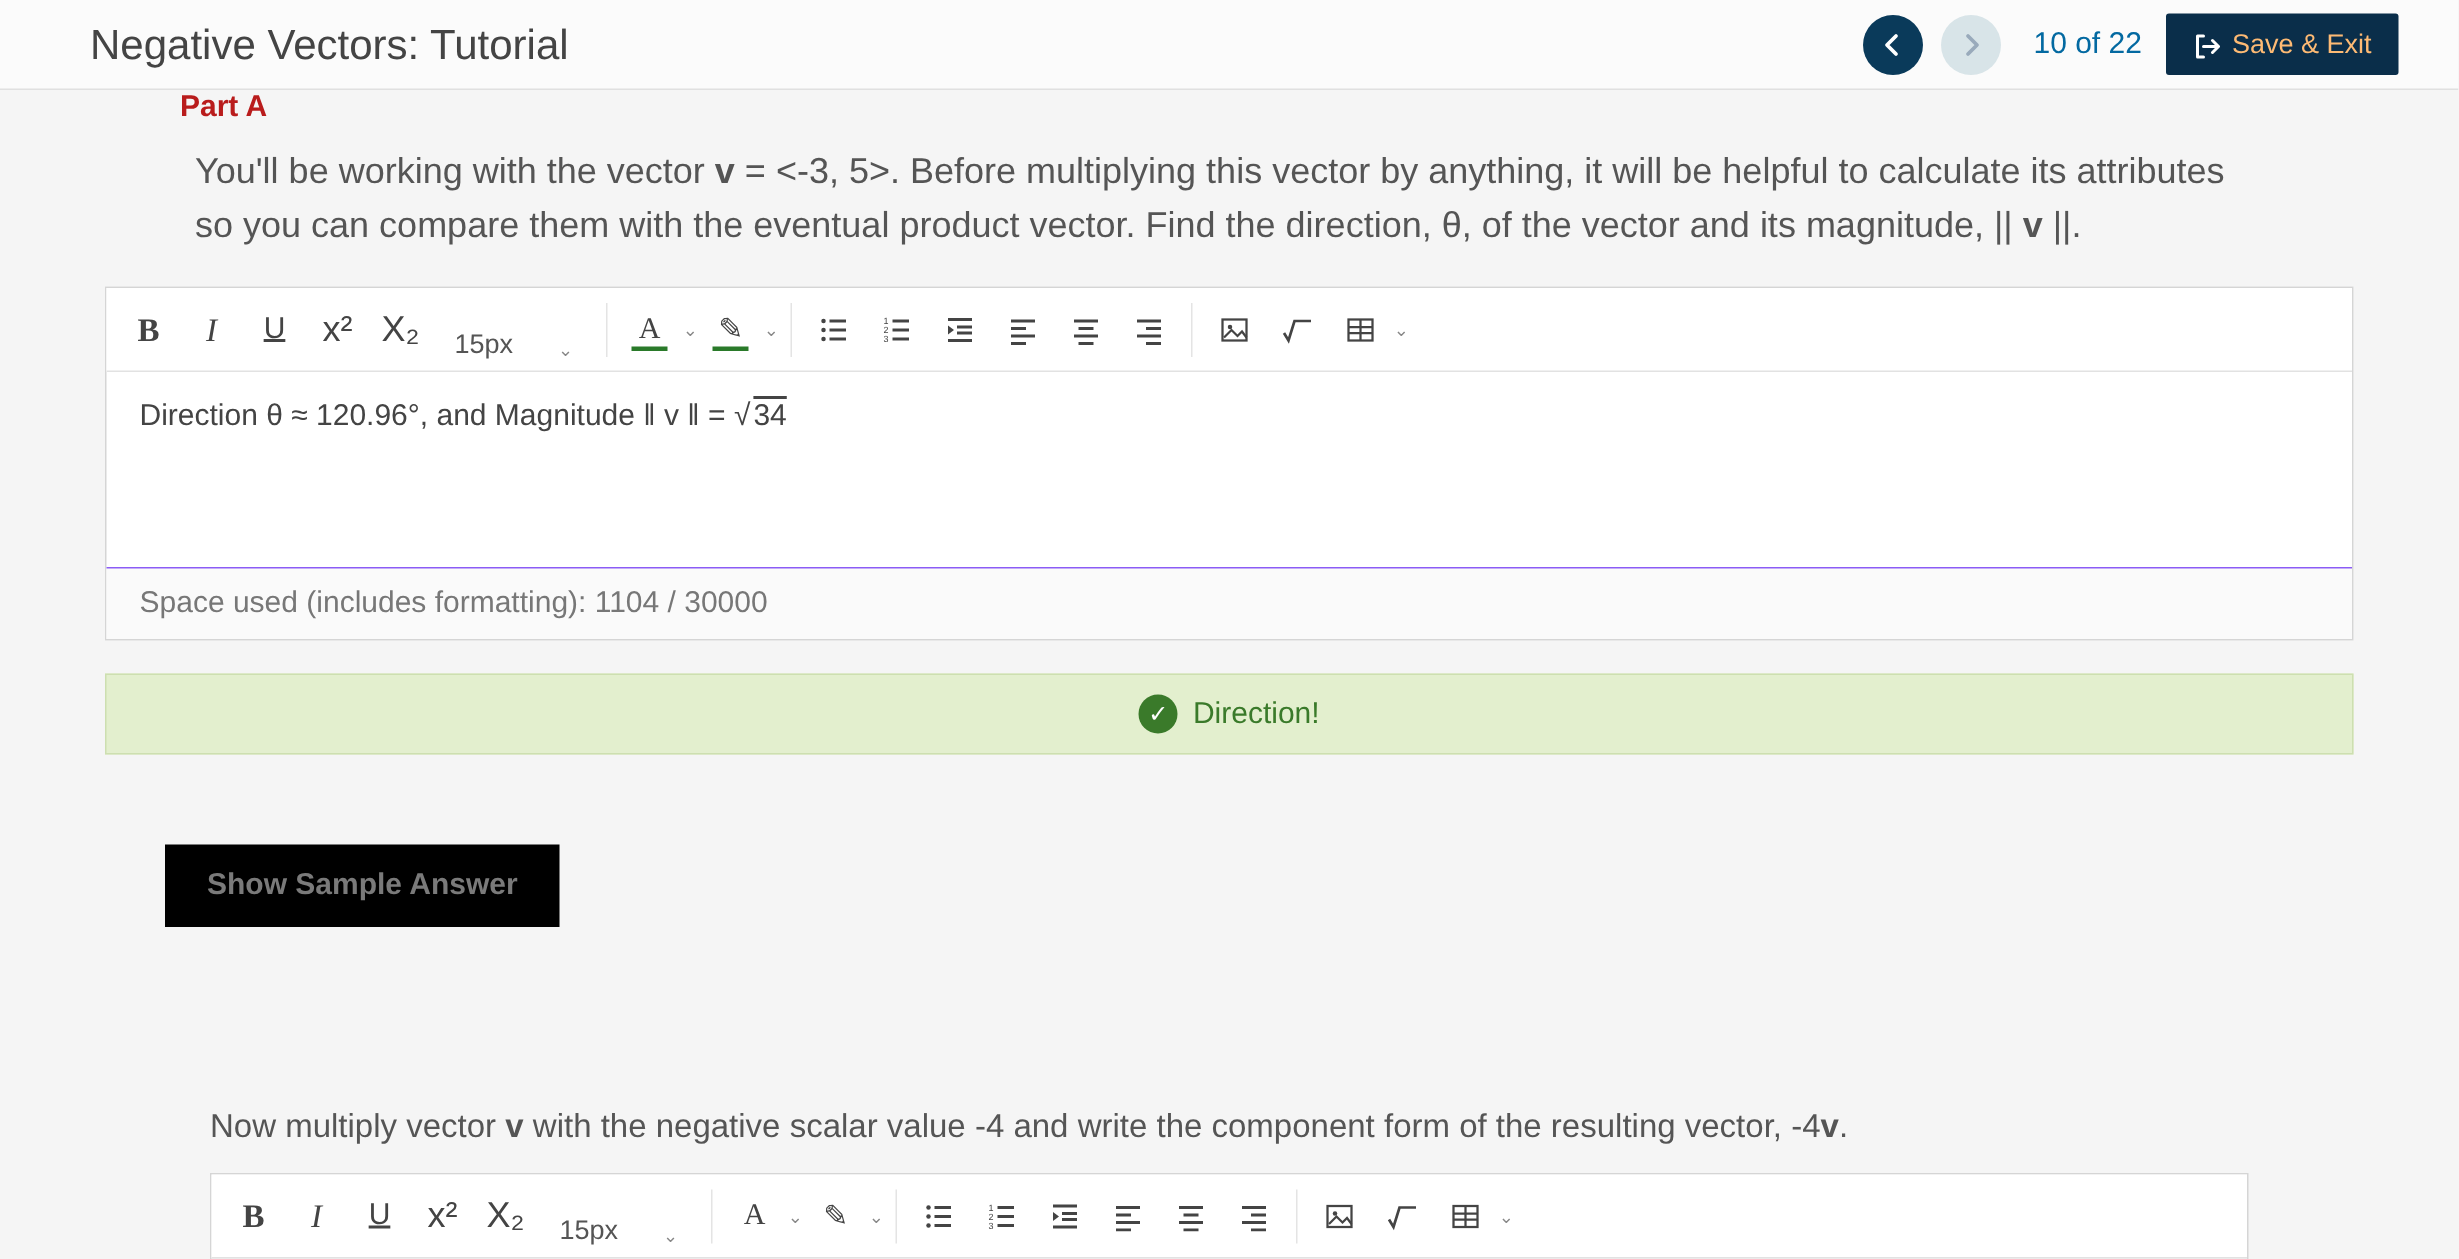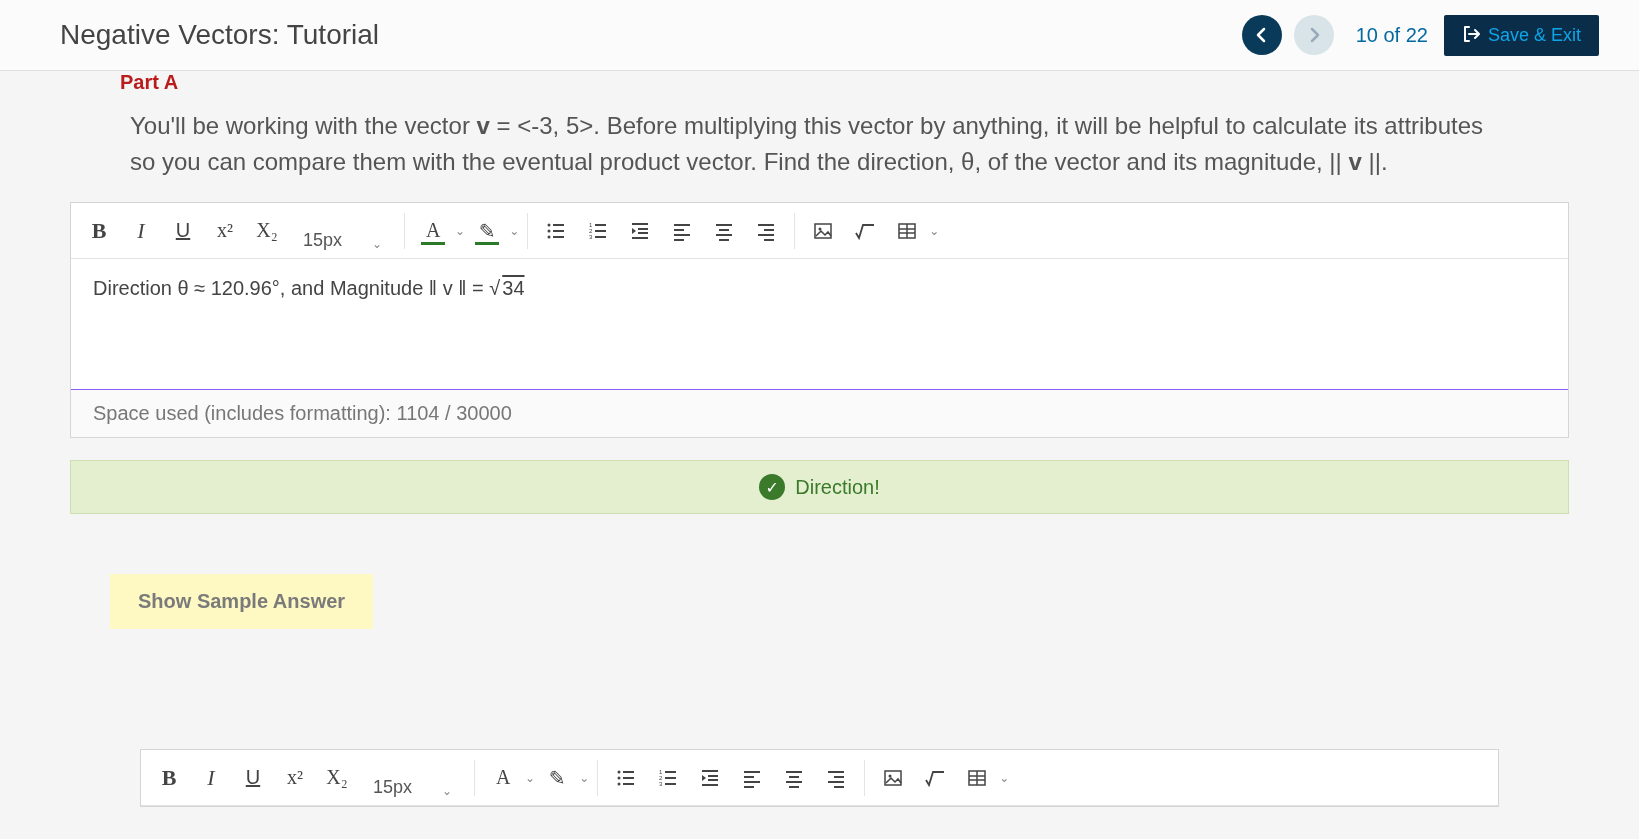--- a/index.html
+++ b/index.html
@@ -7,42 +7,42 @@
     margin: 0;
     font-family: "Segoe UI", "Helvetica Neue", Arial, sans-serif;
     background: #f5f5f5;
     color: #333;
     width: 1639px;
   }
   .topbar {
     display: flex;
     align-items: center;
     padding: 0 40px 0 60px;
-    height: 71px;
+    height: 60px;
     background: #fbfbfb;
     border-bottom: 1px solid #e0e0e0;
   }
   .topbar-title {
     font-size: 28px;
     color: #444;
     flex: 1;
     font-weight: 400;
   }
   .nav-circle {
     width: 40px; height: 40px;
     border-radius: 50%;
     display: flex; align-items: center; justify-content: center;
     margin: 0 6px;
   }
   .nav-prev { background:#0a3a5a; color:#fff; cursor:pointer; }
   .nav-next { background:#d8e4e8; color:#aac; }
   .progress-text { font-size:20px; color:#0369a1; margin: 0 16px; }
   .save-exit {
-    background:#0a2e4a; color:#0ea5e9; padding:10px 18px;
-    display:flex; align-items:flex-start; gap:8px; cursor:pointer;
+    background:#0a2e4a; color:#fdba74; padding:10px 18px;
+    display:flex; align-items:flex-end; gap:8px; cursor:pointer;
     font-size:18px; border-radius:2px;
   }
   .content { padding: 0 70px 40px 70px; }
   .part-label {
     font-size:20px; color:#b91c1c; font-weight:600;
     padding: 0 50px;
   }
   .instructions {
     font-size:24px; color:#555; line-height:1.5;
     padding: 14px 60px 22px 60px;
@@ -60,21 +60,21 @@
   .tbtn {
     min-width:40px; height:40px;
     display:flex; align-items:center; justify-content:center;
     font-size:20px; color:#444; cursor:pointer;
     position:relative;
     padding:0 6px;
   }
   .tbtn.bold { font-weight:700; font-family: Georgia, serif; font-size:22px; }
   .tbtn.italic { font-style:italic; font-family: Georgia, serif; font-size:22px; }
   .tbtn.under { text-decoration:underline; }
-  .tbtn.sup-x, .tbtn.sub-x { font-family: Liberation Serif, serif; font-size:20px; }
+  .tbtn.sup-x, .tbtn.sub-x { font-family: Liberation Sans, sans-serif; font-size:24px; }
   .font-size-sel {
     display:flex; align-items:flex-end; gap:30px;
     padding:0 14px; height:40px; cursor:pointer;
     font-size:18px; color:#555;
   }
   .caret { font-size:12px; color:#888; }
   .vsep { width:1px; height:36px; background:#e4e4e4; margin:0 6px; }
   .color-a {
     font-family: Georgia, serif;
     position:relative;
@@ -100,21 +100,21 @@
     display:flex; align-items:center; justify-content:center;
     gap:10px; color:#3a7a2a; font-size:20px;
   }
   .check-circle {
     width:26px; height:26px; border-radius:50%;
     background:#3a7a2a; display:flex; align-items:center; justify-content:center;
     color:#fff; font-size:16px;
   }
   .sample-btn {
     margin:60px 0 0 40px;
-    background:#fef9c3; color:#7a7a7a;
+    background:#000000; color:#7a7a7a;
     padding:16px 28px; font-size:20px;
     border:none; cursor:pointer;
     font-weight:600;
   }
   .partB { margin-top:120px; padding:0 70px; }
   .partB-label { font-size:22px; font-weight:700; color:#2a2a2a; }
   .partB-instr { font-size:22px; color:#555; margin-top:8px; margin-bottom:18px; }
   .align-svg { stroke:#444; stroke-width:2; }
 </style>
 </head>
@@ -260,20 +260,23 @@
 
   <div class="submitted-banner">
     <div class="check-circle">✓</div>
     <span>Direction!</span>
   </div>
 
   <button class="sample-btn">Show Sample Answer</button>
 
   
   <div class="partB">
+    <div class="partB-instr">
+      <span>Now multiply vector </span><b>v</b><span> with the negative scalar value -4 and write the component form of the resulting vector, -4</span><b>v</b><span>.</span>
+    </div>
 
     <div class="editor-wrap">
       <div class="toolbar">
         <div class="tbtn bold">B</div>
         <div class="tbtn italic">I</div>
         <div class="tbtn under">U</div>
         <div class="tbtn sup-x">x²</div>
         <div class="tbtn sub-x">X₂</div>
         <div class="font-size-sel">
           <span>15px</span>

